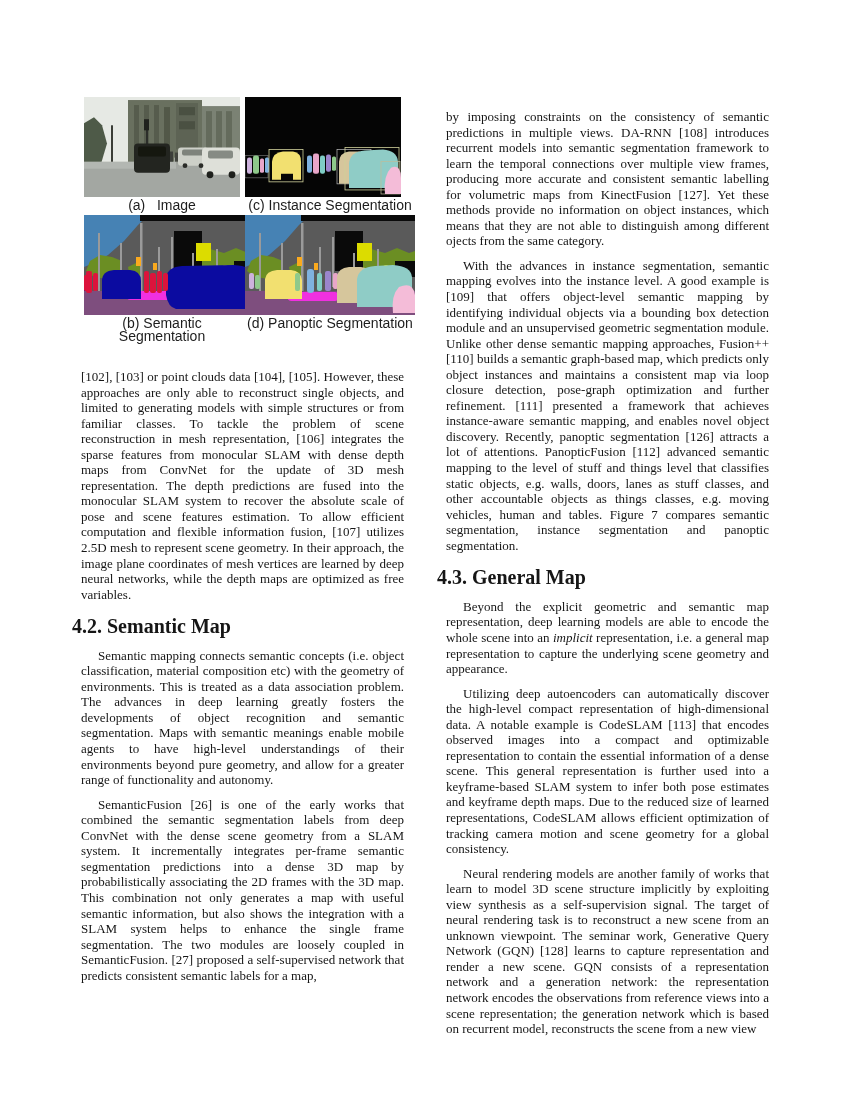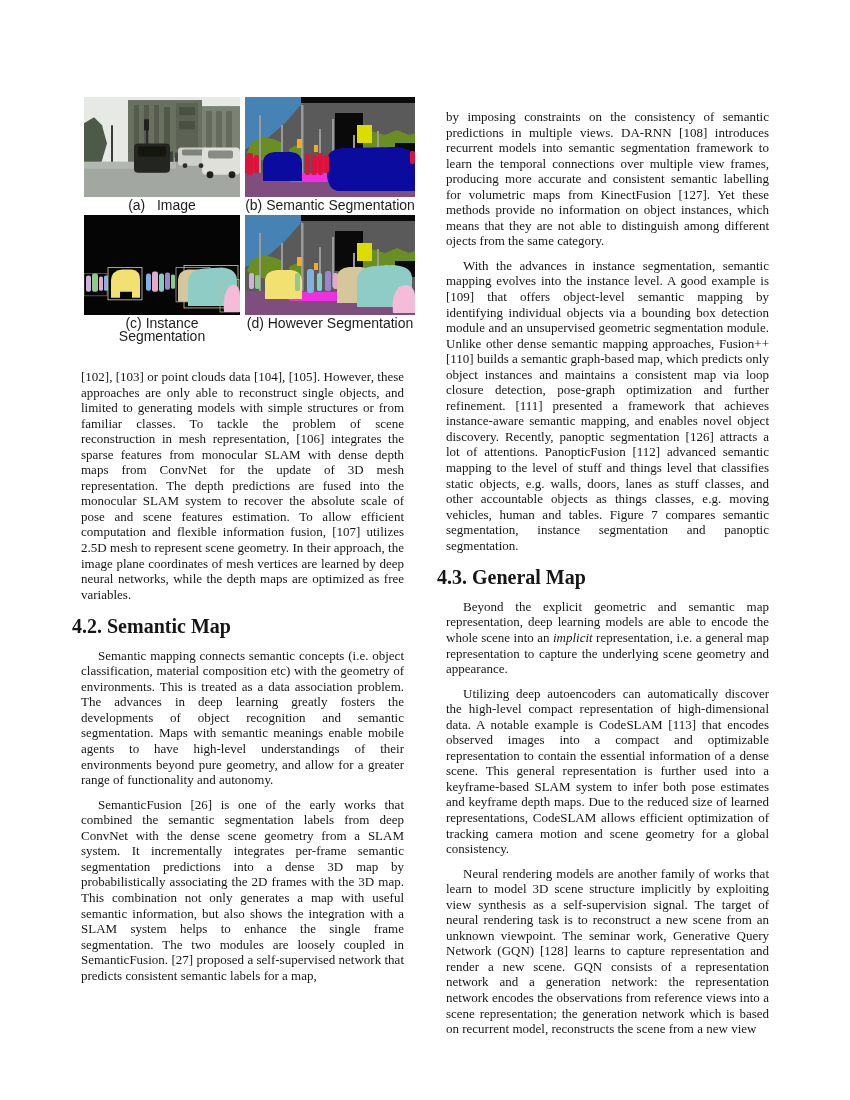--- a/index.html
+++ b/index.html
@@ -64,20 +64,46 @@
             <rect x="124" y="53" width="25" height="8" rx="2" fill="#868b84"></rect>
             <circle cx="126" cy="77" r="3.4" fill="#1e201c"></circle>
             <circle cx="148" cy="77" r="3.4" fill="#1e201c"></circle>
             <circle cx="101" cy="68" r="2.4" fill="#2a2c28"></circle>
             <circle cx="117" cy="68" r="2.4" fill="#2a2c28"></circle>
           </svg>
           <div class="panel-label">(a)&nbsp;&nbsp; Image</div>
         </div>
 
         <div class="panel">
+          <svg width="156" height="100" viewBox="0 0 156 99" preserveAspectRatio="none">
+            <rect x="0" y="0" width="156" height="99" fill="#050505"></rect>
+            <rect x="0" y="58" width="23" height="22" fill="none" stroke="#6f6f6f" stroke-width="0.7"></rect>
+            <rect x="2" y="60" width="5" height="16" rx="2" fill="#CDB2DD"></rect>
+            <rect x="8" y="58" width="6" height="18" rx="2" fill="#8FC98B"></rect>
+            <rect x="15" y="61" width="4" height="14" rx="1.5" fill="#E8A6C9"></rect>
+            <rect x="20" y="60" width="4" height="15" rx="1.5" fill="#7FB2E0"></rect>
+            <rect x="24" y="52" width="34" height="32" fill="none" stroke="#cfcf9a" stroke-width="0.8"></rect>
+            <path d="M27,82 L27,64 Q28,55 38,54 L48,54 Q56,55 56,64 L56,82 Z" fill="#F2E070"></path>
+            <rect x="36" y="76" width="12" height="7" fill="#050505"></rect>
+            <rect x="62" y="58" width="5" height="17" rx="2" fill="#7FB2E0"></rect>
+            <rect x="68" y="56" width="6" height="20" rx="2" fill="#E8A6C9"></rect>
+            <rect x="75" y="58" width="5" height="18" rx="2" fill="#7FCDC5"></rect>
+            <rect x="81" y="57" width="5" height="17" rx="2" fill="#9B85CC"></rect>
+            <rect x="87" y="59" width="4" height="14" rx="1.5" fill="#8FC98B"></rect>
+            <rect x="92" y="52" width="34" height="34" fill="none" stroke="#bdbdbd" stroke-width="0.7"></rect>
+            <path d="M94,86 L94,64 Q95,55 104,54 L114,54 Q122,55 123,63 L123,86 Z" fill="#D6C69C"></path>
+            <rect x="100" y="50" width="54" height="42" fill="none" stroke="#cfcf9a" stroke-width="0.8"></rect>
+            <path d="M104,90 L104,66 Q105,54 120,53 L138,52 Q152,53 153,64 L153,90 Z" fill="#8FCCC6"></path>
+            <rect x="136" y="64" width="19" height="32" fill="none" stroke="#bdbd9a" stroke-width="0.7"></rect>
+            <path d="M140,96 Q138,78 146,70 Q156,66 156,80 L156,96 Z" fill="#F4BCD8"></path>
+          </svg>
+          <div class="panel-label">(c) Instance Segmentation</div>
+        </div>
+
+        <div class="panel">
           <svg width="170" height="100" viewBox="0 0 170 100" preserveAspectRatio="none">
             <rect x="0" y="0" width="170" height="100" fill="#5A5A5A"></rect>
             <polygon points="0,0 64,0 54,10 40,26 24,40 10,48 0,52" fill="#4682B4"></polygon>
             <rect x="56" y="0" width="114" height="6" fill="#0A0A0A"></rect>
             <polygon points="102,44 112,36 126,34 140,38 152,33 164,38 170,36 170,58 150,60 128,58 112,56 102,52" fill="#6B8E23"></polygon>
             <polygon points="6,46 16,40 28,42 38,46 38,62 24,64 10,62 2,56" fill="#6B8E23"></polygon>
             <polygon points="44,52 52,48 58,52 58,62 46,62" fill="#6B8E23"></polygon>
             <rect x="90" y="16" width="28" height="40" fill="#0A0A0A"></rect>
             <rect x="150" y="46" width="20" height="16" fill="#0A0A0A"></rect>
             <rect x="112" y="28" width="15" height="18" fill="#DCDC00"></rect>
@@ -102,46 +128,20 @@
             <rect x="60" y="56" width="5" height="22" rx="2" fill="#DC143C"></rect>
             <rect x="66" y="58" width="6" height="20" rx="2" fill="#DC143C"></rect>
             <rect x="73" y="56" width="5" height="22" rx="2" fill="#DC143C"></rect>
             <rect x="79" y="58" width="5" height="18" rx="2" fill="#DC143C"></rect>
             <rect x="165" y="54" width="5" height="13" rx="2" fill="#DC143C"></rect>
           </svg>
           <div class="panel-label">(b) Semantic Segmentation</div>
         </div>
 
         <div class="panel">
-          <svg width="156" height="100" viewBox="0 0 156 99" preserveAspectRatio="none">
-            <rect x="0" y="0" width="156" height="99" fill="#050505"></rect>
-            <rect x="0" y="58" width="23" height="22" fill="none" stroke="#6f6f6f" stroke-width="0.7"></rect>
-            <rect x="2" y="60" width="5" height="16" rx="2" fill="#CDB2DD"></rect>
-            <rect x="8" y="58" width="6" height="18" rx="2" fill="#8FC98B"></rect>
-            <rect x="15" y="61" width="4" height="14" rx="1.5" fill="#E8A6C9"></rect>
-            <rect x="20" y="60" width="4" height="15" rx="1.5" fill="#7FB2E0"></rect>
-            <rect x="24" y="52" width="34" height="32" fill="none" stroke="#cfcf9a" stroke-width="0.8"></rect>
-            <path d="M27,82 L27,64 Q28,55 38,54 L48,54 Q56,55 56,64 L56,82 Z" fill="#F2E070"></path>
-            <rect x="36" y="76" width="12" height="7" fill="#050505"></rect>
-            <rect x="62" y="58" width="5" height="17" rx="2" fill="#7FB2E0"></rect>
-            <rect x="68" y="56" width="6" height="20" rx="2" fill="#E8A6C9"></rect>
-            <rect x="75" y="58" width="5" height="18" rx="2" fill="#7FCDC5"></rect>
-            <rect x="81" y="57" width="5" height="17" rx="2" fill="#9B85CC"></rect>
-            <rect x="87" y="59" width="4" height="14" rx="1.5" fill="#8FC98B"></rect>
-            <rect x="92" y="52" width="34" height="34" fill="none" stroke="#bdbdbd" stroke-width="0.7"></rect>
-            <path d="M94,86 L94,64 Q95,55 104,54 L114,54 Q122,55 123,63 L123,86 Z" fill="#D6C69C"></path>
-            <rect x="100" y="50" width="54" height="42" fill="none" stroke="#cfcf9a" stroke-width="0.8"></rect>
-            <path d="M104,90 L104,66 Q105,54 120,53 L138,52 Q152,53 153,64 L153,90 Z" fill="#8FCCC6"></path>
-            <rect x="136" y="64" width="19" height="32" fill="none" stroke="#bdbd9a" stroke-width="0.7"></rect>
-            <path d="M140,96 Q138,78 146,70 Q156,66 156,80 L156,96 Z" fill="#F4BCD8"></path>
-          </svg>
-          <div class="panel-label">(c) Instance Segmentation</div>
-        </div>
-
-        <div class="panel">
           <svg width="170" height="100" viewBox="0 0 170 100" preserveAspectRatio="none">
             <rect x="0" y="0" width="170" height="100" fill="#5A5A5A"></rect>
             <polygon points="0,0 64,0 54,10 40,26 24,40 10,48 0,52" fill="#4682B4"></polygon>
             <rect x="56" y="0" width="114" height="6" fill="#0A0A0A"></rect>
             <polygon points="102,44 112,36 126,34 140,38 152,33 164,38 170,36 170,58 150,60 128,58 112,56 102,52" fill="#6B8E23"></polygon>
             <polygon points="6,46 16,40 28,42 38,46 38,62 24,64 10,62 2,56" fill="#6B8E23"></polygon>
             <polygon points="44,52 52,48 58,52 58,62 46,62" fill="#6B8E23"></polygon>
             <rect x="90" y="16" width="28" height="40" fill="#0A0A0A"></rect>
             <rect x="150" y="46" width="20" height="16" fill="#0A0A0A"></rect>
             <rect x="112" y="28" width="15" height="18" fill="#DCDC00"></rect>
@@ -162,21 +162,21 @@
             <rect x="10" y="60" width="5" height="14" rx="2" fill="#8FC98B"></rect>
             <rect x="50" y="58" width="5" height="18" rx="2" fill="#8FC98B"></rect>
             <rect x="62" y="54" width="7" height="24" rx="3" fill="#7FB2E0"></rect>
             <rect x="72" y="58" width="5" height="18" rx="2" fill="#7FCDC5"></rect>
             <rect x="80" y="56" width="6" height="20" rx="2" fill="#9B85CC"></rect>
             <rect x="88" y="58" width="5" height="16" rx="2" fill="#E8A6C9"></rect>
             <path d="M92,88 L92,62 Q93,53 104,52 L116,52 Q126,53 127,62 L127,88 Z" fill="#D6C69C"></path>
             <path d="M112,92 L112,64 Q114,52 130,51 L148,50 Q166,51 167,62 L167,92 Z" fill="#8FCCC6"></path>
             <path d="M148,98 Q146,80 154,72 Q168,66 170,80 L170,98 Z" fill="#F4BCD8"></path>
           </svg>
-          <div class="panel-label">(d) However Segmentation</div>
+          <div class="panel-label">(d) Panoptic Segmentation</div>
         </div>
       </div>
 
     </div>
 
     <p class="noindent body-start">[102], [103] or point clouds data [104], [105]. However, these approaches are only able to reconstruct single objects, and limited to generating models with simple structures or from familiar classes. To tackle the problem of scene reconstruction in mesh representation, [106] integrates the sparse features from monocular SLAM with dense depth maps from ConvNet for the update of 3D mesh representation. The depth predictions are fused into the monocular SLAM system to recover the absolute scale of pose and scene features estimation. To allow efficient computation and flexible information fusion, [107] utilizes 2.5D mesh to represent scene geometry. In their approach, the image plane coordinates of mesh vertices are learned by deep neural networks, while the depth maps are optimized as free variables.</p>
 
     <h2>4.2. Semantic Map</h2>
 
     <p>Semantic mapping connects semantic concepts (i.e. object classification, material composition etc) with the geometry of environments. This is treated as a data association problem. The advances in deep learning greatly fosters the developments of object recognition and semantic segmentation. Maps with semantic meanings enable mobile agents to have high-level understandings of their environments beyond pure geometry, and allow for a greater range of functionality and autonomy.</p>

